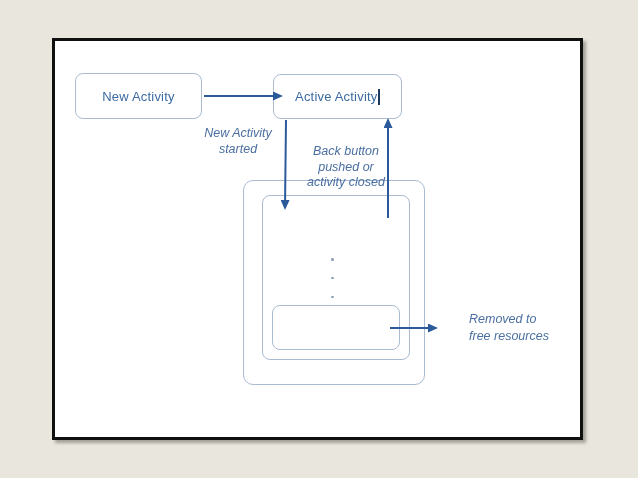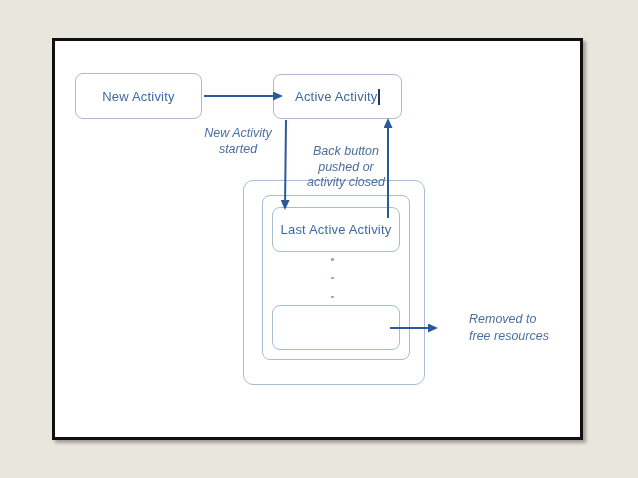--- a/index.html
+++ b/index.html
@@ -83,23 +83,20 @@
 
   <div class="box new-activity">
     <span>New Activity</span>
   </div>
 
   <div class="box active-activity">
     <span>Active Activity</span>
       <span class="text-cursor"></span>
   </div>
 
-  <div class="box last-active">
-    <span>Last Active Activity</span>
-  </div>
 
   <div class="dots">
     <i></i>
       <i></i>
       <i></i>
   </div>
 
   <div class="box empty-slot"></div>
 
   <div class="lbl-italic lbl-new-started">New Activity

